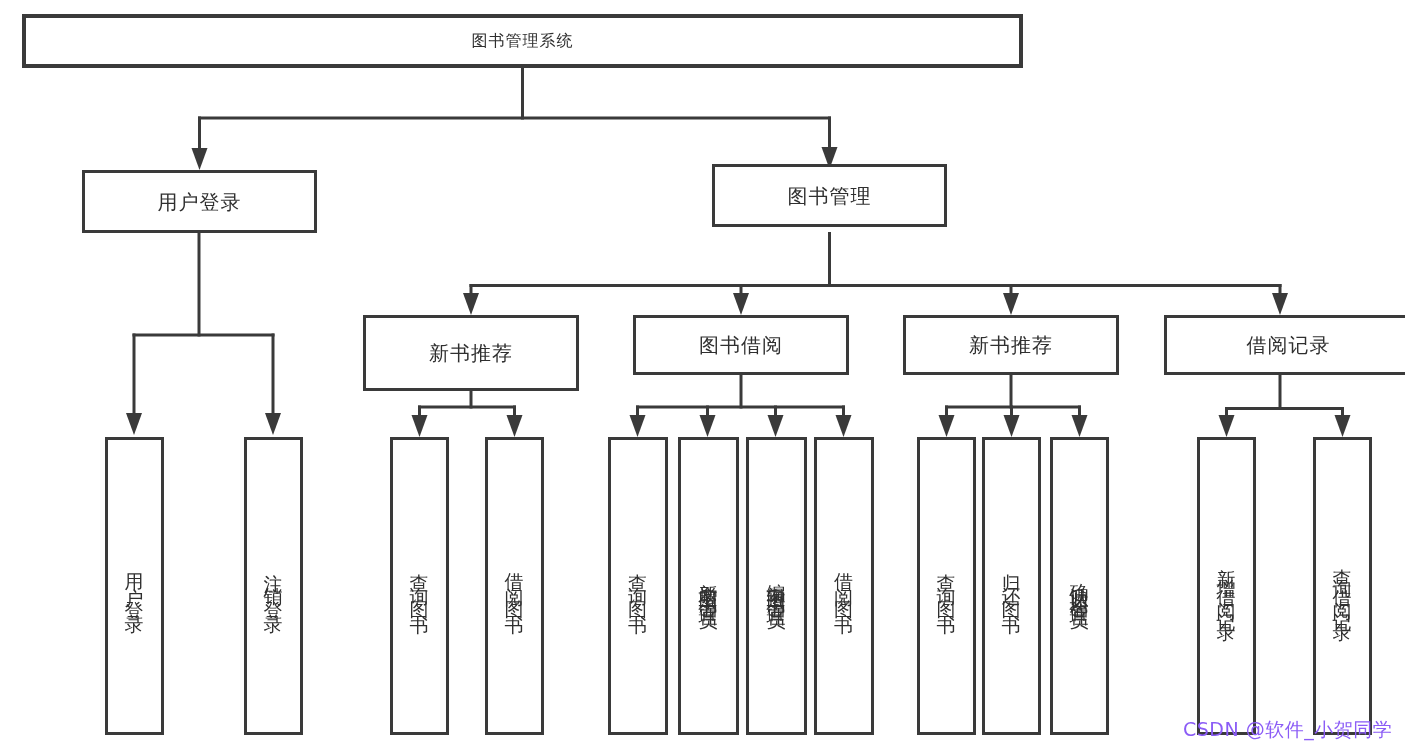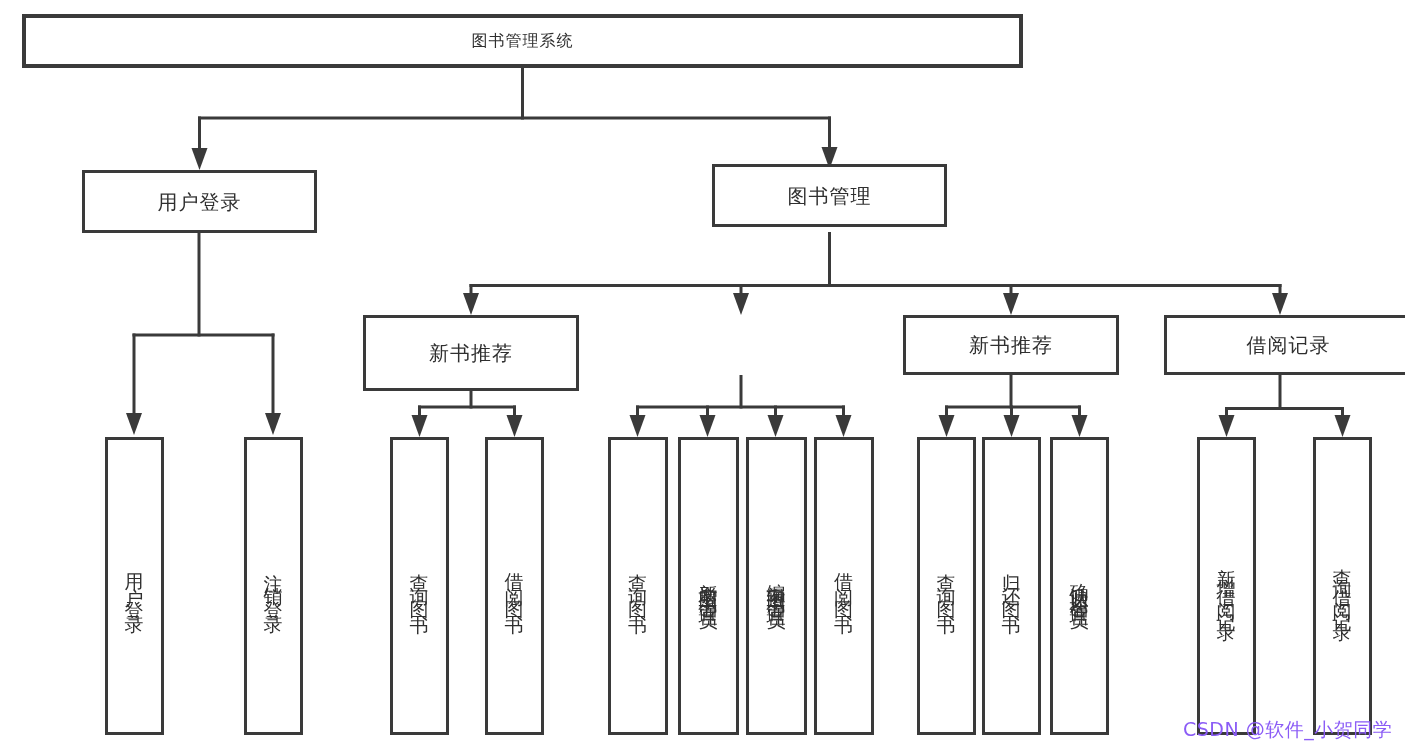--- a/index.html
+++ b/index.html
@@ -93,20 +93,21 @@
     <line x1="1342.5" y1="407" x2="1342.5" y2="419"></line>
     <polygon points="1342.5,437 1334.5,415 1350.5,415"></polygon>
   </svg>
 
   <div class="box root-box" style="left:22px;top:14px;width:1001px;height:54px;">图书管理系统</div>
 
   <div class="box" style="left:82px;top:170px;width:235px;height:63px;">用户登录</div>
   <div class="box" style="left:712px;top:164px;width:235px;height:63px;">图书管理</div>
 
   <div class="box" style="left:363px;top:315px;width:216px;height:76px;">新书推荐</div>
+  <div class="box" style="left:633px;top:315px;width:216px;height:60px;">图书借阅</div>
   <div class="box" style="left:903px;top:315px;width:216px;height:60px;">新书推荐</div>
   <div class="box" style="left:1164px;top:315px;width:249px;height:60px;">借阅记录</div>
 
   <div class="box v-box" style="left:105px;top:437px;width:59px;height:298px;">用户登录</div>
   <div class="box v-box" style="left:244px;top:437px;width:59px;height:298px;">注销登录</div>
 
   <div class="box v-box" style="left:390px;top:437px;width:59px;height:298px;">查询图书</div>
   <div class="box v-box" style="left:485px;top:437px;width:59px;height:298px;">借阅图书</div>
 
   <div class="box v-box" style="left:608px;top:437px;width:60px;height:298px;">查询图书</div>

